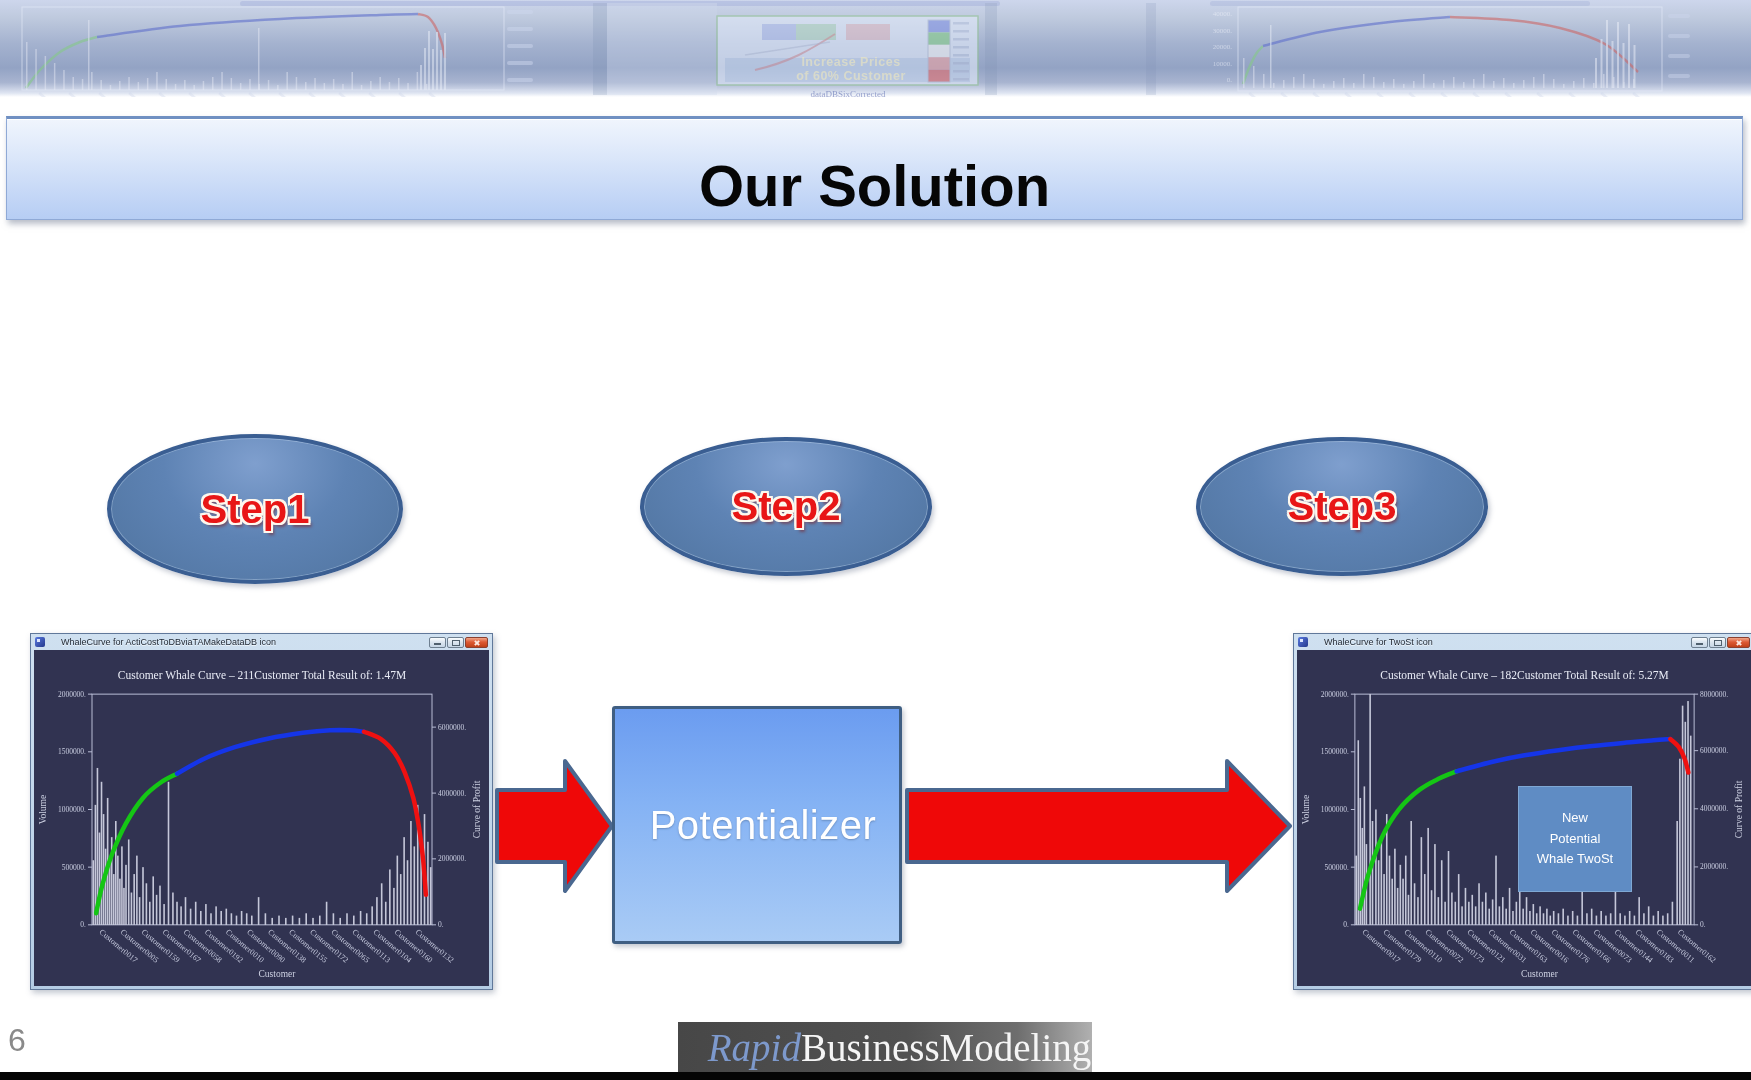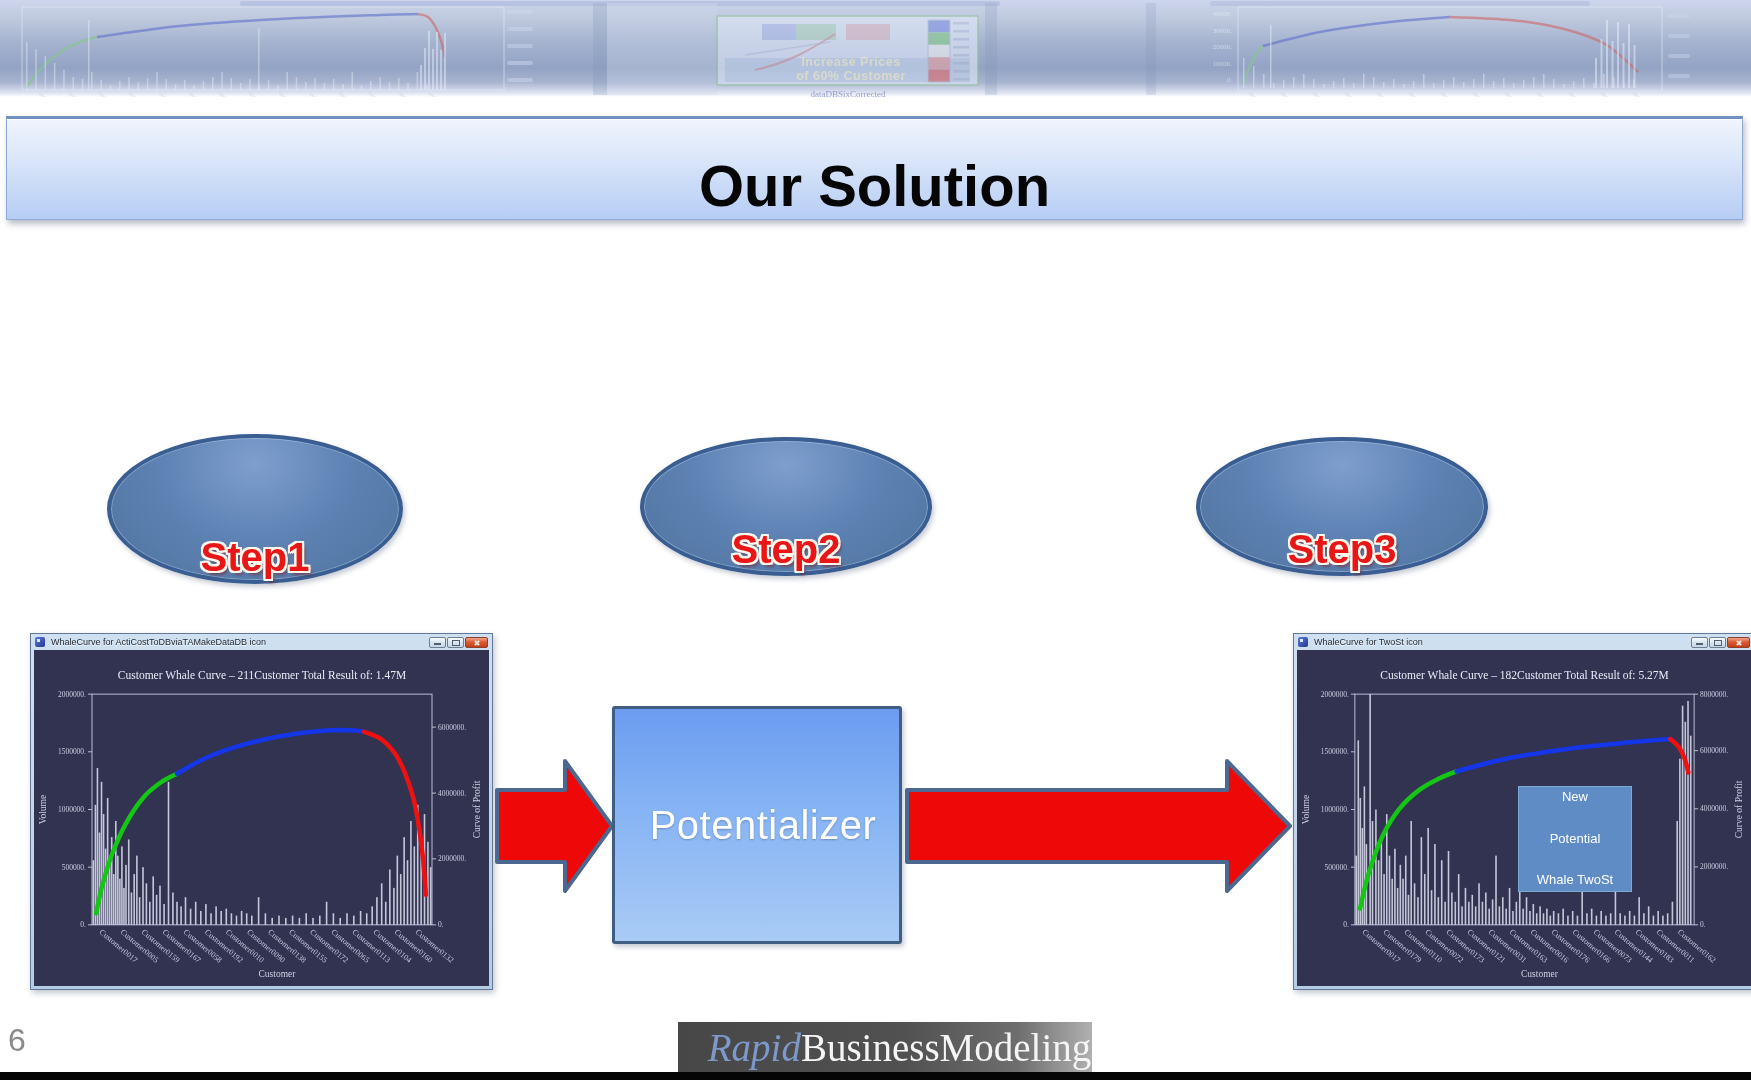--- a/index.html
+++ b/index.html
@@ -31,42 +31,42 @@
     box-shadow:2px 4px 6px rgba(125,135,155,.55), inset 0 1px 0 #ffffff;
     display:flex;align-items:flex-end;justify-content:center;
   }
   .title-banner span{font-size:58px;font-weight:bold;color:#060606;}
   
   .step-ellipse{
     position:absolute;border-radius:50%;
     background:radial-gradient(ellipse at 50% 18%, #7f9fce 0%, #5e83b4 45%, #4f739e 100%);
     border:4px solid #3a5e92;
     box-shadow:2px 3px 5px rgba(130,140,160,.45), inset 0 0 0 1px rgba(200,220,240,.4);
-    display:flex;align-items:flex-end;justify-content:center;
+    display:flex;align-items:center;justify-content:center;
   }
   .step1{left:107px;top:434px;width:288px;height:142px;}
   .step2{left:640px;top:437px;width:284px;height:131px;}
   .step3{left:1196px;top:437px;width:284px;height:131px;}
   .step-text{
     font-weight:bold;font-size:40px;color:#e81616;
     text-shadow:
       -2px -2px 0 #fdf8ee, 2px -2px 0 #fdf8ee, -2px 2px 0 #fdf8ee, 2px 2px 0 #fdf8ee,
       -2px 0 0 #fdf8ee, 2px 0 0 #fdf8ee, 0 -2px 0 #fdf8ee, 0 2px 0 #fdf8ee,
       3px 4px 3px rgba(130,20,20,.5);
   }
   
   .win{
     position:absolute;width:463px;height:357px;box-sizing:border-box;
     border:1px solid #60789a;background:linear-gradient(#cfe0f0,#b4cce4);
     padding:0 3px 3px 3px;box-shadow:2px 3px 6px rgba(120,130,150,.45);
   }
   .win-left{left:30px;top:633px;}
   .win-right{left:1293px;top:633px;width:462px;}
   .win-titlebar{
-    height:16px;display:flex;align-items:center;gap:6px;padding:0 1px;
+    height:16px;display:flex;align-items:center;gap:16px;padding:0 1px;
     font-size:9px;color:#1c2430;text-shadow:0 1px 0 rgba(255,255,255,.7);
     white-space:nowrap;overflow:hidden;
   }
   .win-icon{width:10px;height:10px;border-radius:2px;flex:0 0 auto;
     background:linear-gradient(135deg,#5a7ae0,#24388c);position:relative;}
   .win-icon::after{content:"";position:absolute;left:2px;top:2px;width:3px;height:3px;background:#dce6ff;}
   .win-title{flex:1 1 auto;overflow:hidden;}
   .win-btns{display:flex;gap:1px;flex:0 0 auto;}
   .wbtn{width:17px;height:11px;border:1px solid #6e7f90;border-radius:2px;box-sizing:border-box;
     background:linear-gradient(#fbfdfe,#dce6f0 45%,#c6d6e6);position:relative;}
@@ -77,21 +77,21 @@
     content:"";position:absolute;left:10px;top:2px;width:2px;height:6px;background:#fde8e0;}
   .wbtn.close::before{transform:rotate(45deg);}
   .wbtn.close::after{transform:rotate(-45deg);}
   .win-body{height:336px;background:#313351;position:relative;}
   .chart-svg{width:100%;height:100%;display:block;}
   .chart-svg text{font-family:"Liberation Serif",serif;}
   
   .overlay-box{
     position:absolute;left:221px;top:136px;width:114px;height:106px;
     background:#5f8cc4;border:1px solid #7fa8d4;box-sizing:border-box;
-    display:flex;flex-direction:column;align-items:center;justify-content:space-between;
+    display:flex;flex-direction:column;align-items:center;justify-content:center;
     color:#ffffff;font-size:13px;line-height:1.6;text-align:center;
   }
   
   .arrow{position:absolute;}
   .potentializer{
     position:absolute;left:612px;top:706px;width:290px;height:238px;box-sizing:border-box;
     background:linear-gradient(180deg,#6b9cf0 0%,#84b2f4 40%,#a9cbf5 100%);
     border:3px solid #3f5e82;border-radius:3px;
     box-shadow:2px 3px 5px rgba(110,120,140,.4);
     display:flex;align-items:center;justify-content:center;padding-left:12px;

